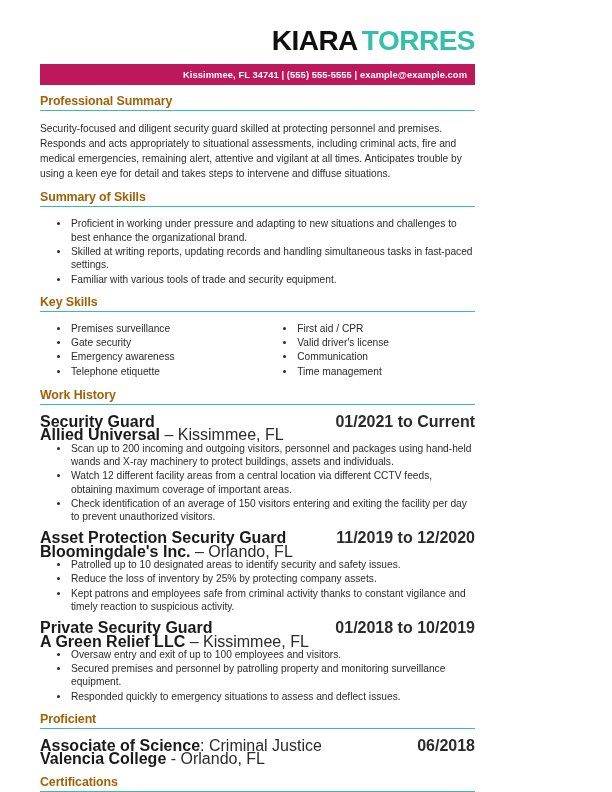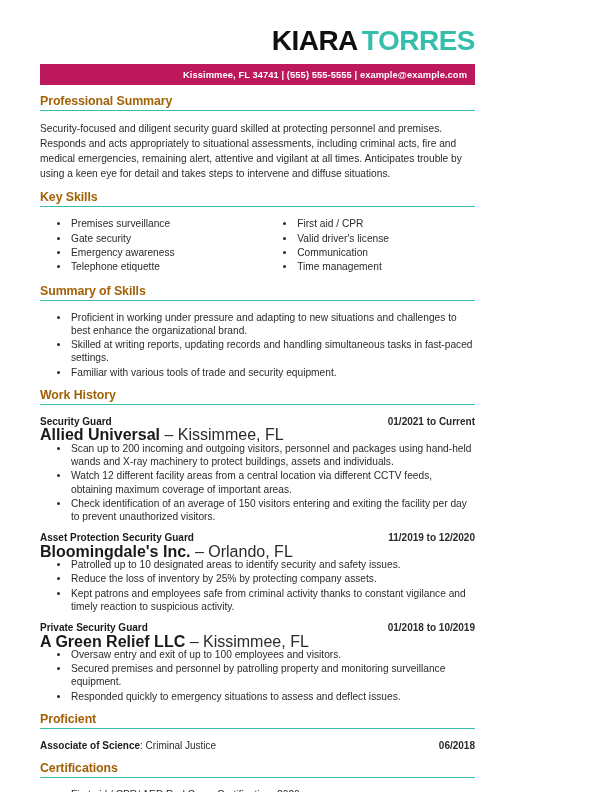--- a/index.html
+++ b/index.html
@@ -70,21 +70,21 @@
   ul.bullets li { margin: 0 0 1px 0; padding-left: 1px; }
   .two-col { display: flex; }
   .two-col ul.bullets { margin: 0; }
   .two-col .col-left { width: 52%; box-sizing: border-box; }
   .two-col .col-right { flex: 1; }
   .job { margin-bottom: 8px; }
   .job-header, .edu-header {
     display: flex;
     justify-content: space-between;
     align-items: baseline;
-    font-size: 10px;
+    font-size: 16px;
     line-height: 13.3px;
     color: #2b2b2b;
   }
   .bold { font-weight: bold; color: #1a1a1a; }
   .job-company, .edu-school {
     font-size: 16px;
     line-height: 13.3px;
     color: #2b2b2b;
   }
   .date { font-weight: bold; white-space: nowrap; }
@@ -99,20 +99,29 @@
       <span class="first">KIARA</span><span class="last">TORRES</span>
     </div>
 
     <div class="contact-bar">
       <span class="contact-text">Kissimmee, FL 34741 | (555) 555-5555 | example@example.com</span>
     </div>
 
     <div class="section">
       <div class="section-title">Professional Summary</div>
       <p class="body-text">Security-focused and diligent security guard skilled at protecting personnel and premises. Responds and acts appropriately to situational assessments, including criminal acts, fire and medical emergencies, remaining alert, attentive and vigilant at all times. Anticipates trouble by using a keen eye for detail and takes steps to intervene and diffuse situations.</p>
+    </div>
+
+    <div class="section">
+      <div class="section-title">Summary of Skills</div>
+      <ul class="bullets">
+        <li>Proficient in working under pressure and adapting to new situations and challenges to best enhance the organizational brand.</li>
+        <li>Skilled at writing reports, updating records and handling simultaneous tasks in fast-paced settings.</li>
+        <li>Familiar with various tools of trade and security equipment.</li>
+      </ul>
     </div>
 
     <div class="section">
       <div class="section-title">Key Skills</div>
       <div class="two-col">
         <ul class="bullets col-left">
           <li>Premises surveillance</li>
           <li>Gate security</li>
           <li>Emergency awareness</li>
           <li>Telephone etiquette</li>
@@ -120,29 +129,20 @@
         <ul class="bullets col-right">
           <li>First aid / CPR</li>
           <li>Valid driver's license</li>
           <li>Communication</li>
           <li>Time management</li>
         </ul>
       </div>
     </div>
 
     <div class="section">
-      <div class="section-title">Summary of Skills</div>
-      <ul class="bullets">
-        <li>Proficient in working under pressure and adapting to new situations and challenges to best enhance the organizational brand.</li>
-        <li>Skilled at writing reports, updating records and handling simultaneous tasks in fast-paced settings.</li>
-        <li>Familiar with various tools of trade and security equipment.</li>
-      </ul>
-    </div>
-
-    <div class="section">
       <div class="section-title">Work History</div>
 
       <div class="job">
         <div class="job-header">
           <span class="bold">Security Guard</span>
           <span class="date">01/2021 to Current</span>
         </div>
         <div class="job-company">
           <span class="bold">Allied Universal</span><span> – Kissimmee, FL</span>
         </div>
@@ -183,20 +183,23 @@
         </ul>
       </div>
     </div>
 
     <div class="section">
       <div class="section-title">Proficient</div>
       <div class="edu-header">
         <span><span class="bold">Associate of Science</span><span>: Criminal Justice</span></span>
         <span class="date">06/2018</span>
       </div>
+      <div class="edu-school">
+        <span class="bold">Valencia College</span><span> - Orlando, FL</span>
+      </div>
     </div>
 
     <div class="section">
       <div class="section-title">Certifications</div>
       <ul class="bullets">
         <li>First aid / CPR/ AED Red Cross Certification- 2020</li>
       </ul>
     </div>
 
     <div class="section">

